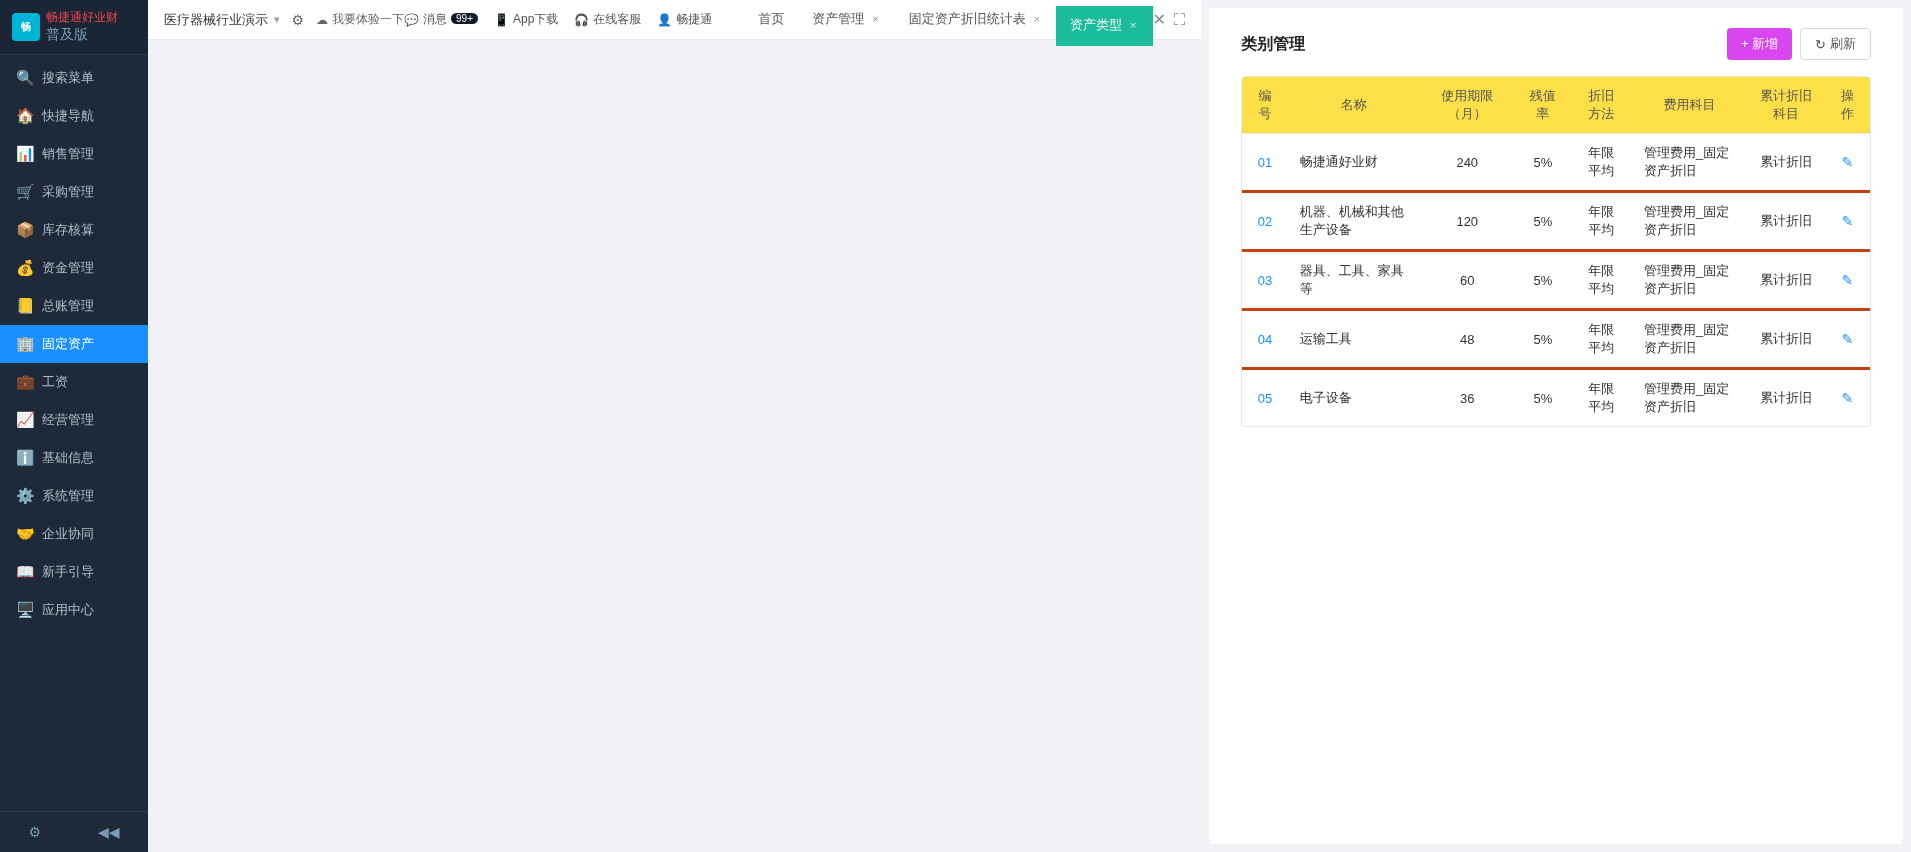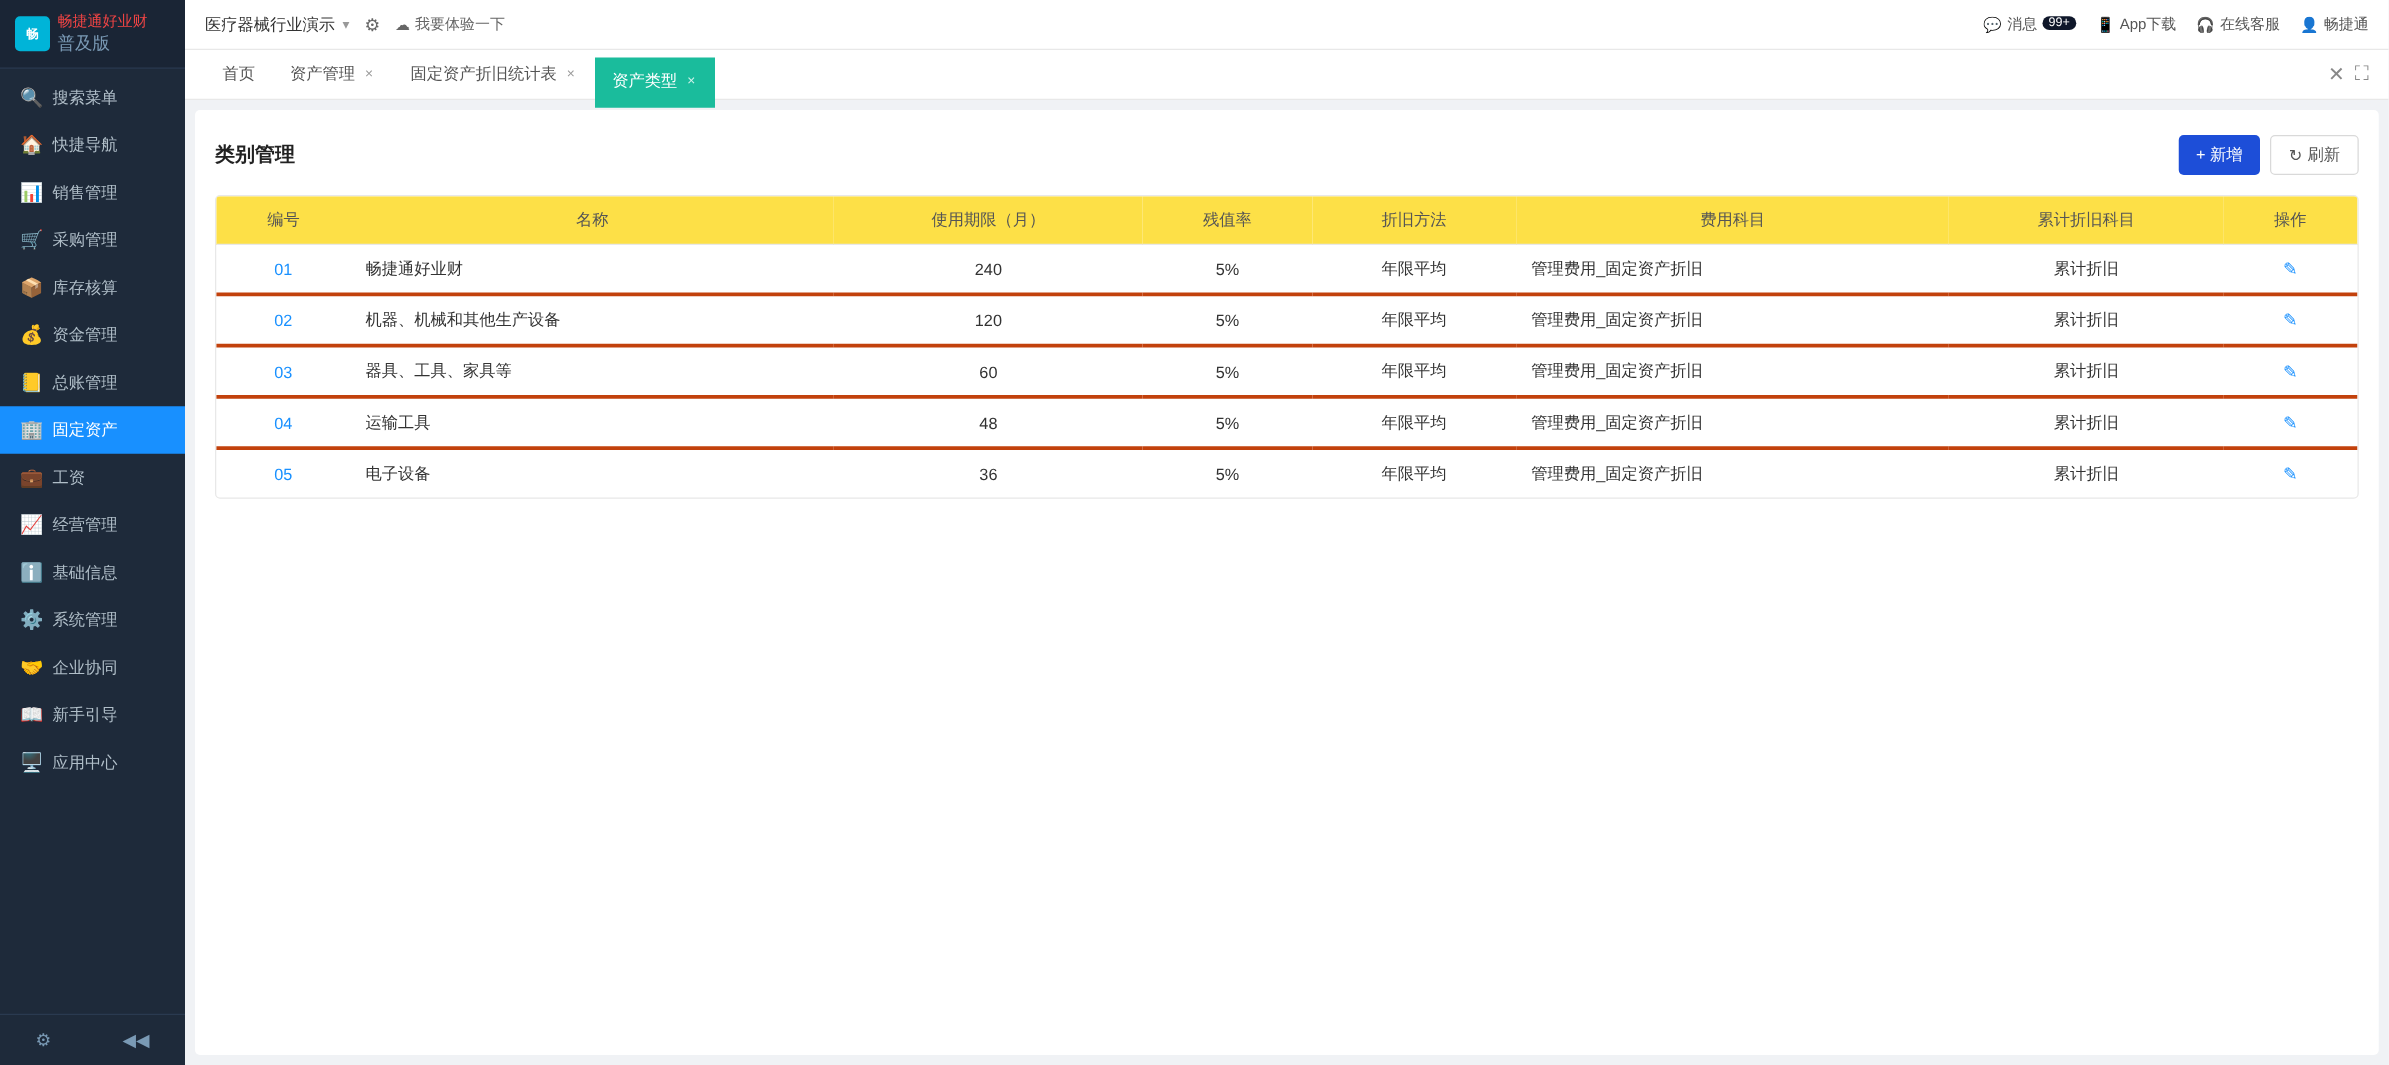--- a/index.html
+++ b/index.html
@@ -50,21 +50,21 @@
       padding: 8px 0;
       border-top: 1px solid #2a3a50;
       display: flex; justify-content: space-around;
     }
     .footer-btn { color: #7a9ab5; cursor: pointer; font-size: 14px; padding: 4px 8px; }
 
     
     .main {
       flex: 1;
       display: flex;
-      flex-direction: column;
+      flex-direction: row;
       background: #f0f2f5;
       min-width: 0;
       justify-content: space-between;
     }
 
     
     .topbar {
       height: 40px;
       background: white;
       border-bottom: 1px solid #e8e8e8;
@@ -108,30 +108,30 @@
     }
     .tab.active-green { background: #1abc9c; color: white; border-bottom-color: #1abc9c; margin-top: 12px; }
     .tab-close { font-size: 11px; color: #999; cursor: pointer; padding: 1px 2px; }
 
     
     .tabbar-right { margin-left: auto; display: flex; align-items: center; gap: 8px; }
     .win-btn { font-size: 16px; color: #888; cursor: pointer; }
 
     
     .content {
-      flex: 1; padding: 20px 16px; overflow: auto; background: white; margin: 8px; border-radius: 4px;
+      flex: 1; padding: 20px 32px; overflow: auto; background: white; margin: 8px; border-radius: 4px;
     }
     .page-header {
       display: flex; align-items: center; justify-content: space-between;
       margin-bottom: 16px;
     }
     .page-title { font-size: 16px; font-weight: bold; color: #222; }
     .header-actions { display: flex; gap: 8px; }
     .btn-primary {
-      background: #1d4ed8; color: white; border: none; border-radius: 4px;
+      background: #d946ef; color: white; border: none; border-radius: 4px;
       padding: 6px 14px; font-size: 13px; cursor: pointer; display: flex; align-items: center; gap: 4px;
     }
     .btn-default {
       background: white; color: #555; border: 1px solid #d9d9d9; border-radius: 4px;
       padding: 6px 14px; font-size: 13px; cursor: pointer; display: flex; align-items: center; gap: 4px;
     }
 
     
     .table-wrap { border: 1px solid #e8e8e8; border-radius: 4px; overflow: hidden; }
     table { width: 100%; border-collapse: collapse; }

